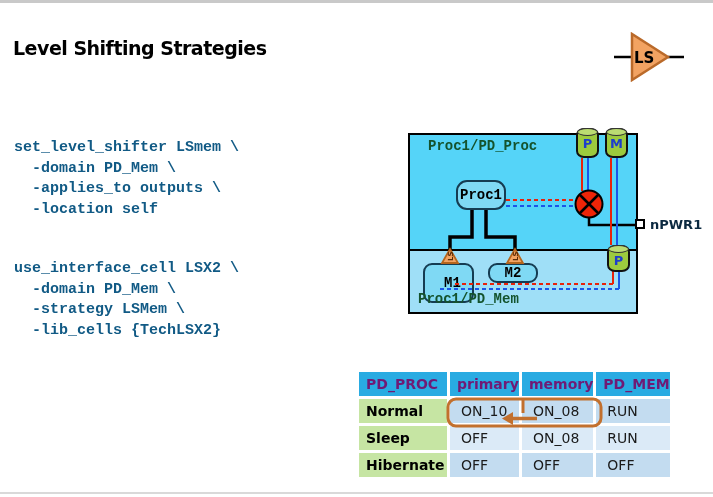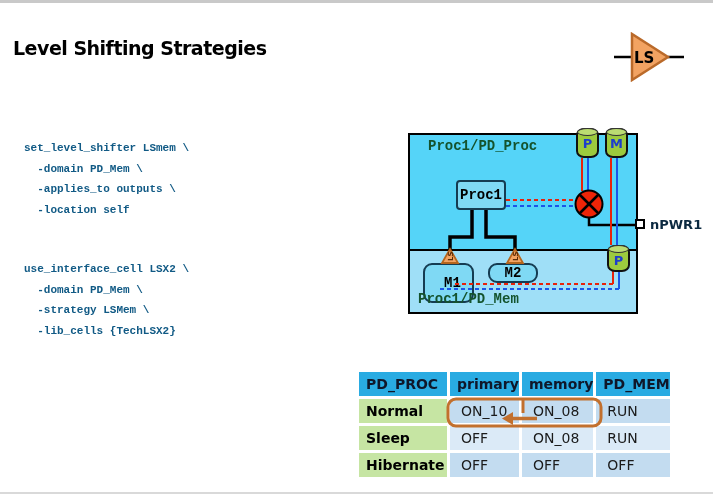--- a/index.html
+++ b/index.html
@@ -7,38 +7,38 @@
        font-family:"DejaVu Sans","Liberation Sans",sans-serif;}
   .bar{position:absolute;left:0;width:713px;}
   #top-bar{top:0;height:3px;background:#c9c9c9;}
   #bottom-bar{top:492px;height:2px;background:#d9d9d9;}
 
   #title{position:absolute;left:13px;top:37px;font-size:19px;font-weight:bold;
          letter-spacing:-0.5px;color:#000;}
 
   #ls-symbol{position:absolute;left:612px;top:32px;width:74px;height:50px;}
 
-  .code-block{position:absolute;left:24px;color:#115A85;font-family:"Liberation Mono","DejaVu Sans Mono",monospace;
-              font-weight:bold;font-size:11px;line-height:20.5px;}
+  .code-block{position:absolute;left:14px;color:#115A85;font-family:"Liberation Mono","DejaVu Sans Mono",monospace;
+              font-weight:bold;font-size:15px;line-height:20.5px;}
   #code1{top:138px;}
   #code2{top:259px;}
   .code-line{white-space:pre;}
 
   
   #diagram{position:absolute;left:408px;top:133px;width:230px;height:181px;
            border:2px solid #000;box-sizing:border-box;}
   #diagram .inner{position:absolute;left:0;top:0;width:226px;height:177px;overflow:visible;}
   .region{position:absolute;left:0;width:226px;}
   #region-top{top:0;height:114px;background:#55D4F8;}
   #region-bottom{top:114px;height:63px;background:#9FDFF7;border-top:2px solid #000;box-sizing:border-box;}
   .dom-label{position:absolute;z-index:2;font-family:"Liberation Mono","DejaVu Sans Mono",monospace;
              font-weight:bold;font-size:14px;color:#14532d;white-space:nowrap;}
   #dom-label-top{left:18px;top:3px;}
   #dom-label-bottom{left:8px;top:156px;}
-  .block{position:absolute;z-index:1;background:#7FD9F4;border:2px solid #153C52;border-radius:4px;
+  .block{position:absolute;z-index:1;background:#7FD9F4;border:2px solid #153C52;border-radius:11px;
          box-sizing:border-box;display:flex;align-items:center;justify-content:center;
          font-family:"Liberation Mono","DejaVu Sans Mono",monospace;font-weight:bold;font-size:14px;color:#000;}
   #proc1-block{left:46px;top:45px;width:50px;height:30px;}
   #m1-block{left:13px;top:128px;width:51px;height:40px;border-radius:9px;padding-left:8px;}
   #m2-block{left:78px;top:128px;width:50px;height:20px;border-radius:9px;}
   .cyl{position:absolute;z-index:6;width:23px;height:30px;background:#9CCA3E;border:2px solid #111;
        border-radius:8px/7px;box-sizing:border-box;}
   .cyl .cap{position:absolute;left:-1px;top:-2px;width:21px;height:8px;background:#BBDC72;
             border:1px solid #333;border-radius:50%;box-sizing:border-box;}
   .cyl .ltr{position:absolute;left:0;top:6px;width:100%;text-align:center;
@@ -48,21 +48,21 @@
   #cyl-p-bot{left:197px;top:110px;height:27px;}
   #wires{position:absolute;left:0;top:0;z-index:5;pointer-events:none;}
   #npwr-square{position:absolute;z-index:7;left:225px;top:84px;width:10px;height:10px;
                background:#fff;border:2px solid #000;box-sizing:border-box;}
   #npwr-label{position:absolute;z-index:7;left:240px;top:82px;font-size:13px;font-weight:bold;color:#0B2940;white-space:nowrap;}
 
   
   #table-wrap{position:absolute;left:356px;top:369px;}
   table{border-collapse:separate;border-spacing:3px;}
   td,th{height:24px;padding:0 0 0 7px;font-size:14px;text-align:left;vertical-align:middle;box-sizing:border-box;}
-  th{background:#29ABE2;color:#0f172a;font-weight:bold;}
+  th{background:#29ABE2;color:#701a75;font-weight:bold;}
   td.rowlabel{background:#C6E5A3;color:#000;font-weight:bold;}
   td.cell{background:#C3DCF0;color:#1b1b1b;padding-left:11px;}
   tr.alt td.cell{background:#DBEAF7;}
   .c0{width:88px;} .c1{width:69px;} .c2{width:69px;} .c3{width:68px;}
   #table-overlay{position:absolute;left:0px;top:0px;z-index:9;pointer-events:none;}
 </style>
 </head>
 <body>
 
 <div id="top-bar" class="bar"></div>

